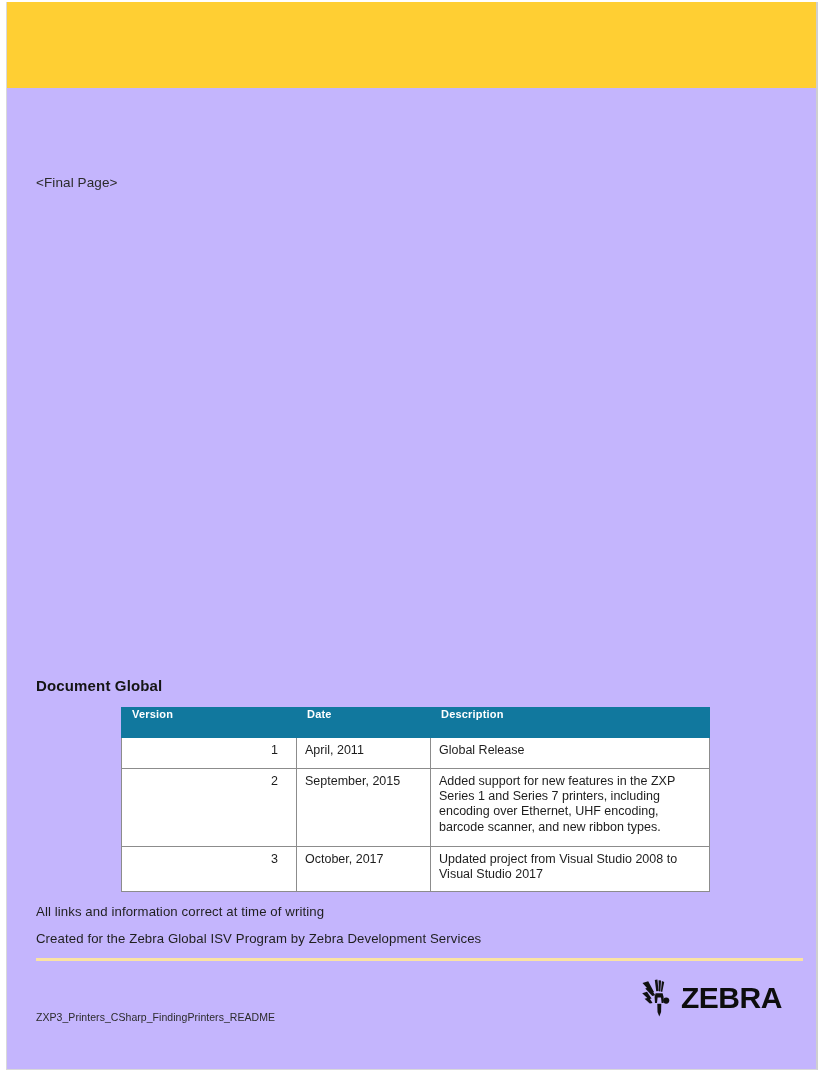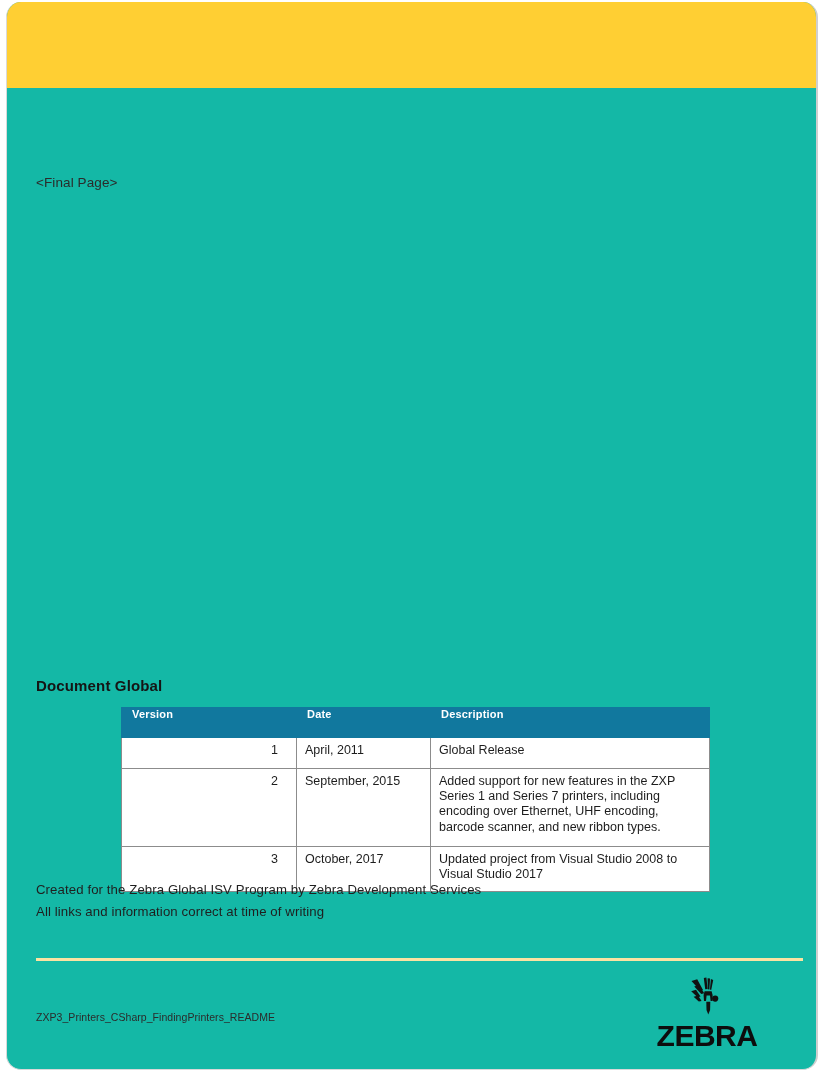--- a/index.html
+++ b/index.html
@@ -14,27 +14,26 @@
     -webkit-font-smoothing: antialiased;
   }
 
   
   .page-sheet {
     position: absolute;
     left: 6px;
     top: 2px;
     width: 812px;
     height: 1068px;
-    background: #14b8a6;
+    background: #c4b5fd;
     border-left: 1px solid #d9d9d9;
     border-right: 2px solid #cfcfcf;
     border-bottom: 1px solid #d9d9d9;
     box-sizing: border-box;
     overflow: hidden;
-    border-radius: 15px;
   }
 
   
   .masthead {
     position: absolute;
     left: 0;
     top: 0;
     width: 812px;
     height: 86px;
     background: #FFCF33;
@@ -114,21 +113,21 @@
   
   .note-line {
     position: absolute;
     left: 29px;
     font-size: 13.2px;
     color: #1f1f1f;
     letter-spacing: 0.1px;
     white-space: nowrap;
   }
   .note-1 { top: 902px; }
-  .note-2 { top: 880px; text-align: right; }
+  .note-2 { top: 929px; text-align: right; }
 
   .footer-rule {
     position: absolute;
     left: 29px;
     top: 956px;
     width: 767px;
     height: 3px;
     background: #FBE3A2;
   }
 
@@ -145,21 +144,20 @@
   
   .zebra-logo {
     position: absolute;
     left: 634px;
     top: 975px;
     width: 132px;
     height: 42px;
     display: flex;
     align-items: center;
     gap: 6px;
-    flex-direction: column;
   }
   .zebra-mark {
     width: 34px;
     height: 38px;
     flex: none;
     display: block;
   }
   .zebra-word {
     font-size: 30px;
     font-weight: bold;

